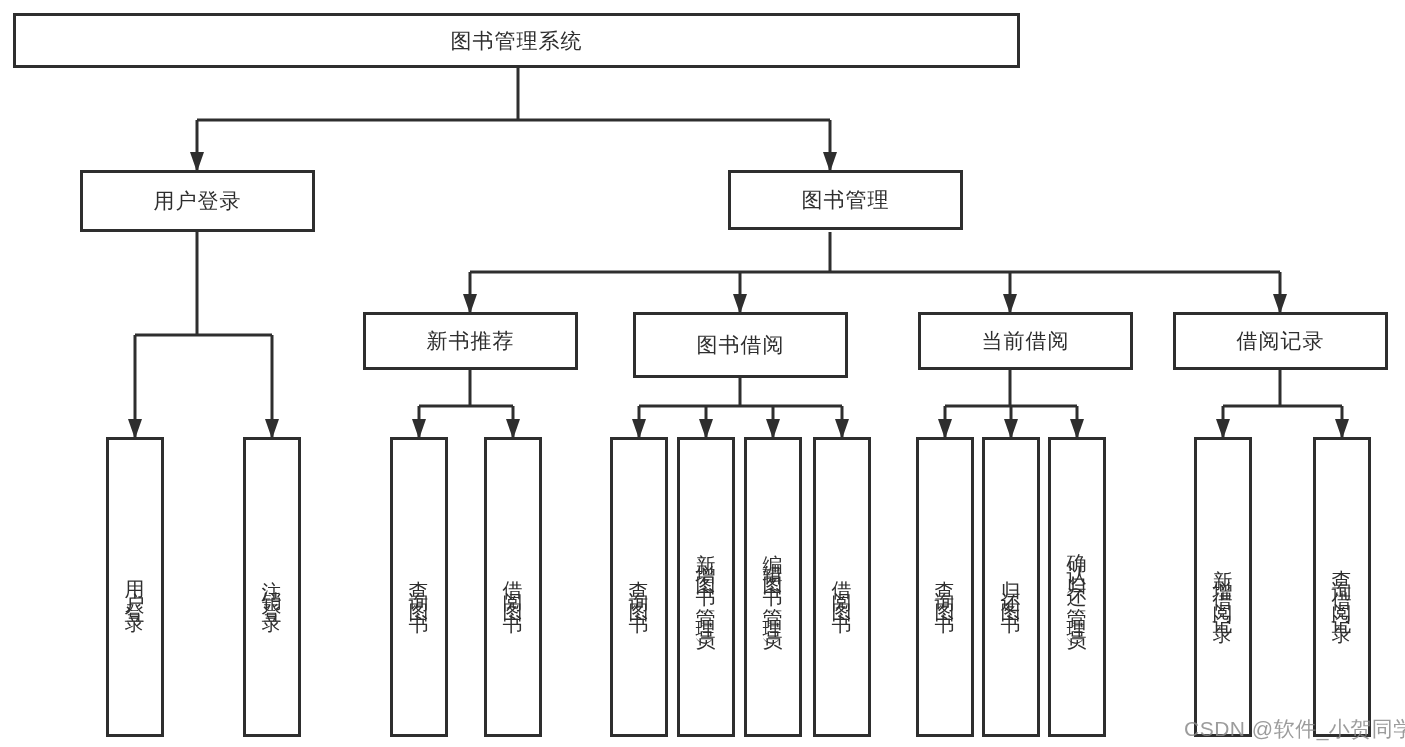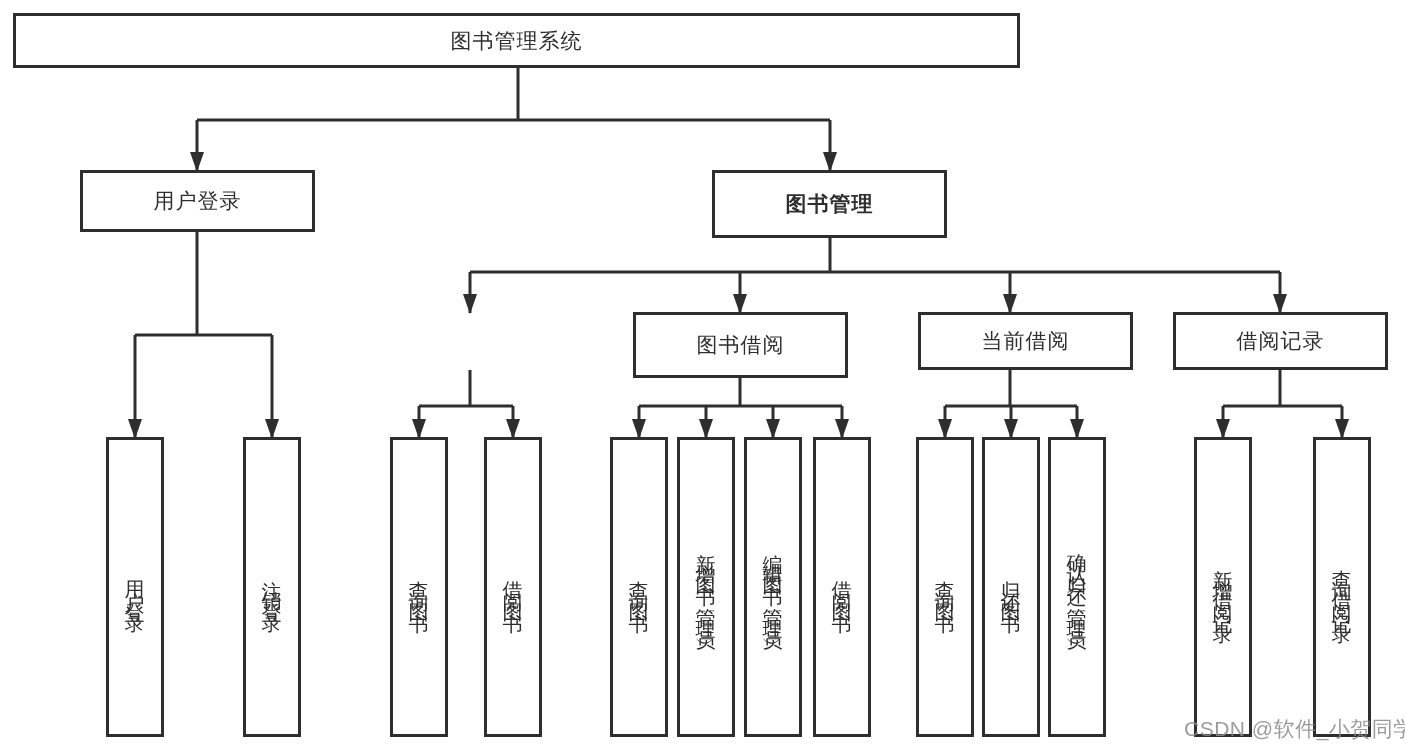--- a/index.html
+++ b/index.html
@@ -82,24 +82,27 @@
     <path d="M1342 406 V438" fill="none" stroke="#2e2e2e" stroke-width="3" marker-end="url(#arrow)"></path>
   </svg>
 
   <div class="box h" style="left:13px; top:13px; width:1007px; height:55px;">
     <span>图书管理系统</span>
   </div>
 
   <div class="box h" style="left:80px; top:170px; width:235px; height:62px;">
     <span>用户登录</span>
   </div>
-  <div class="box h" style="left:712px; top:170px; width:235px; height:68px;font-weight:bold;">
+  <div class="box h" style="left:728px; top:170px; width:235px; height:60px;">
     <span>图书管理</span>
   </div>
 
+  <div class="box h" style="left:363px; top:312px; width:215px; height:58px;">
+    <span>新书推荐</span>
+  </div>
   <div class="box h" style="left:633px; top:312px; width:215px; height:66px;">
     <span>图书借阅</span>
   </div>
   <div class="box h" style="left:903px; top:312px; width:215px; height:58px;margin-left:15px;">
     <span>当前借阅</span>
   </div>
   <div class="box h" style="left:1173px; top:312px; width:215px; height:58px;font-family:Liberation Mono, monospace;">
     <span>借阅记录</span>
   </div>
 

